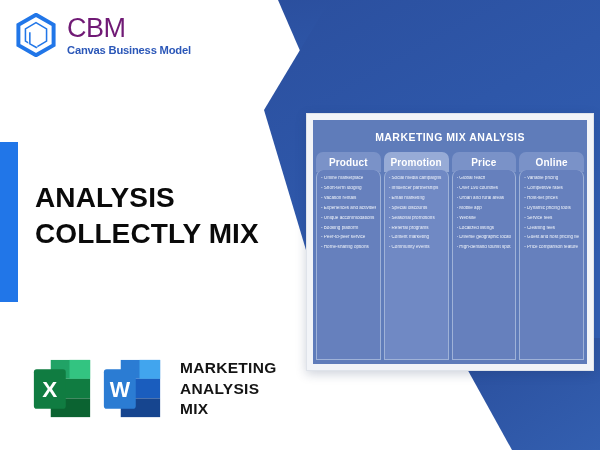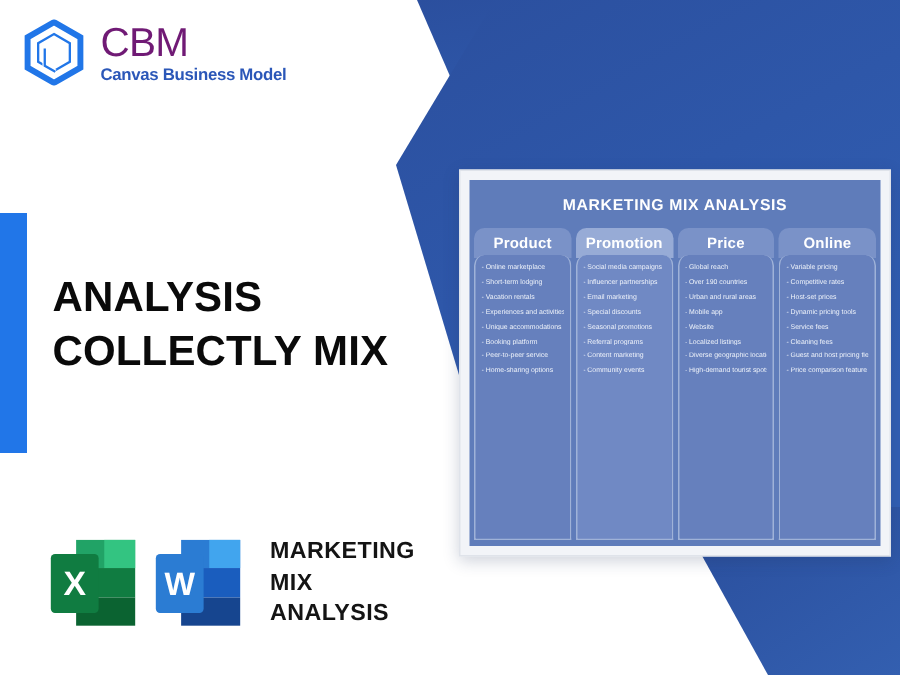--- a/index.html
+++ b/index.html
@@ -252,22 +252,22 @@
     <svg class="office-icon" viewBox="0 0 64 66">
       <rect x="20" y="2" width="42" height="20" fill="#2b7cd3"></rect>
       <rect x="20" y="22" width="42" height="21" fill="#1a5dbe"></rect>
       <rect x="20" y="43" width="42" height="20" fill="#16458f"></rect>
       <rect x="40" y="2" width="22" height="20" fill="#41a5ee"></rect>
       <rect x="2" y="12" width="34" height="42" rx="3" fill="#2b7cd3"></rect>
       <text x="19" y="41" font-family="Liberation Sans, sans-serif" font-size="23" font-weight="bold" fill="#ffffff" text-anchor="middle">W</text>
     </svg>
     <div class="bottom-label">
       <div>MARKETING</div>
+      <div>ANALYSIS</div>
       <div>MIX</div>
-      <div>ANALYSIS</div>
     </div>
   </div>
 
   <div class="mix-card">
     <div class="mix-inner">
       <div class="mix-title">MARKETING MIX ANALYSIS</div>
       <div class="mix-columns">
 
         <div class="mix-col">
           <div class="col-head">Product</div>

